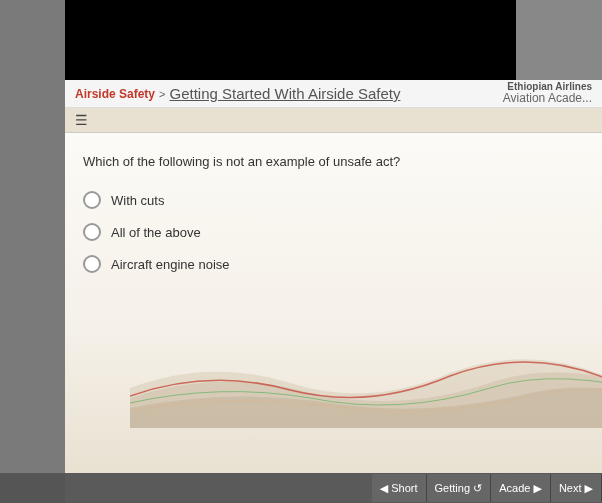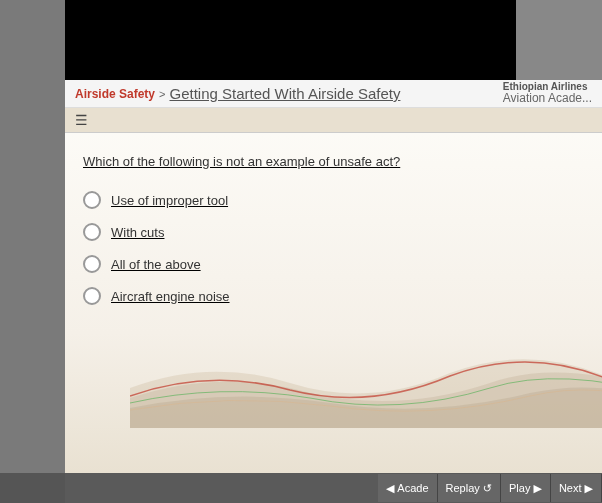--- a/index.html
+++ b/index.html
@@ -100,21 +100,20 @@
 
     .brand-name {
       color: #555;
       font-size: 10px;
       font-weight: bold;
     }
 
     
     .question-area {
       padding: 20px 0 10px 18px;
-      text-decoration: underline;
     }
 
     .question-text {
       font-size: 13px;
       color: #333;
       margin-bottom: 20px;
       line-height: 1.4;
     }
 
     .options-list {
@@ -209,40 +208,36 @@
   <div class="video-area"></div>
 
   <div class="side-panel"></div>
   <div class="bottom-strip"></div>
 
   <div class="breadcrumb-bar">
     <span class="breadcrumb-title">Airside Safety</span>
     <span class="breadcrumb-sep">&gt;</span>
     <span class="breadcrumb-sub">Getting Started With Airside Safety</span>
 
-    <div style="margin-left:auto; text-align:left; line-height:1.1;">
+    <div style="margin-left:auto; text-align:right; line-height:1.1;">
       <div class="brand-name">Ethiopian Airlines</div>
       <div style="font-size:12px; color:#666;">Aviation Acade...</div>
     </div>
   </div>
 
   <div class="main-content">
 
     <div class="content-header">
       <span class="hamburger-icon">☰</span>
     </div>
 
     <div class="question-area">
       <div class="question-text">Which of the following is not an example of unsafe act?</div>
 
       <ul class="options-list">
-        <li class="option-item">
-          <div class="radio-circle"></div>
-          <span class="option-label">Use of improper tool</span>
-        </li>
         <li class="option-item">
           <div class="radio-circle"></div>
           <span class="option-label">With cuts</span>
         </li>
         <li class="option-item">
           <div class="radio-circle"></div>
           <span class="option-label">All of the above</span>
         </li>
         <li class="option-item">
           <div class="radio-circle"></div>
@@ -263,28 +258,28 @@
 
         <path d="M0,72 Q100,55 200,68 Q300,82 400,58 Q470,42 537,68" stroke="#d4b896" stroke-width="1" fill="none" opacity="0.8"></path>
       </svg>
     </div>
 
   </div>
 
   <div class="nav-bar">
     <button class="nav-btn">
       <span>◀</span>
+      <span>Short</span>
+    </button>
+    <button class="nav-btn">
+      <span>Getting</span>
+      <span>↺</span>
+    </button>
+    <button class="nav-btn">
       <span>Acade</span>
-    </button>
-    <button class="nav-btn">
-      <span>Replay</span>
-      <span>↺</span>
-    </button>
-    <button class="nav-btn">
-      <span>Play</span>
       <span>▶</span>
     </button>
     <button class="nav-btn">
       <span>Next</span>
       <span>▶</span>
     </button>
   </div>
 
 </div>
 

